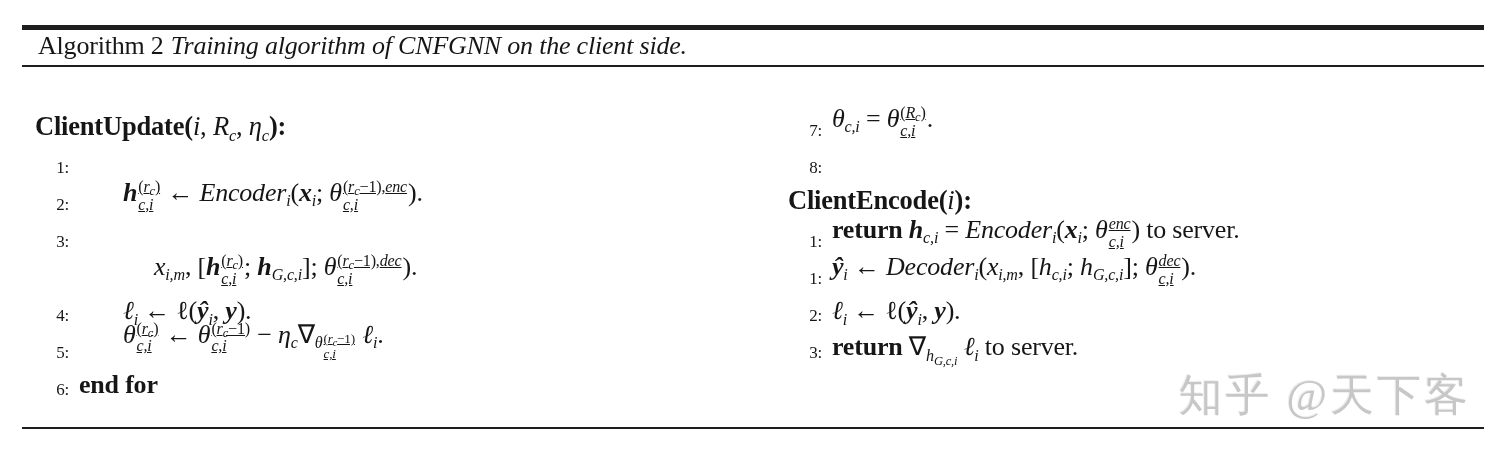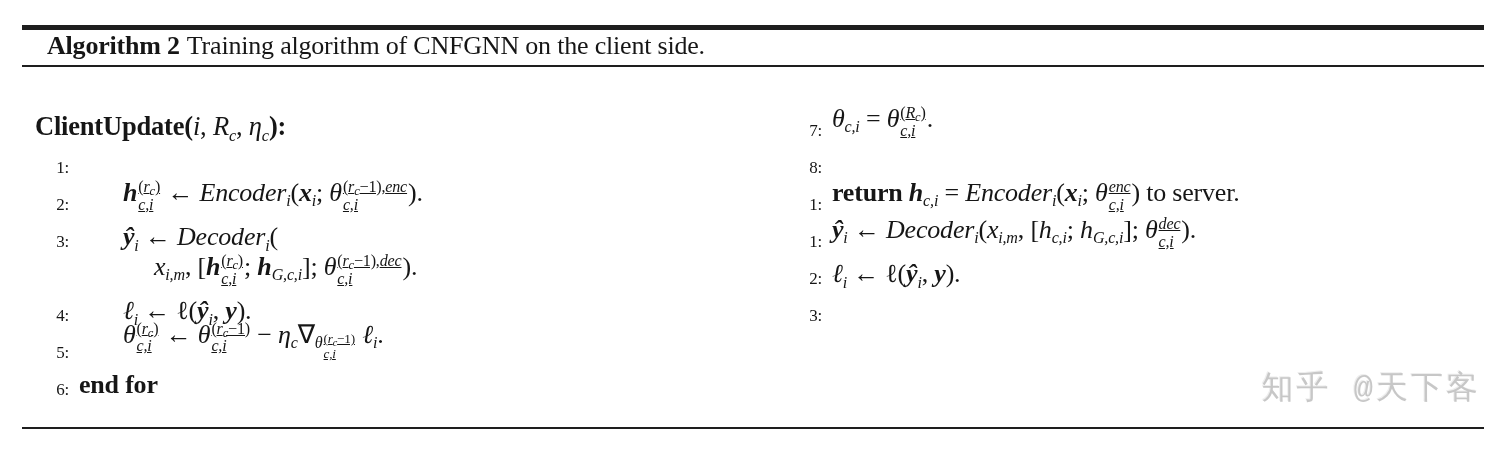--- a/index.html
+++ b/index.html
@@ -10,22 +10,22 @@
   }
   .rule{position:absolute;left:22px;width:1462px;background:#1e1e1e;}
   .rule-top{top:25px;height:5px;}
   .rule-mid{top:65px;height:2px;}
   .rule-bottom{top:427px;height:2px;}
 
   .algo-header{
     position:absolute;left:38px;top:33px;font-size:26px;line-height:1;
     white-space:nowrap;letter-spacing:-0.2px;
   }
-  .algo-header .lbl{font-weight:700;margin-left:9px;}
-  .algo-header .ttl{margin-left:7px;}
+  .algo-header .lbl{font-weight:400;}
+  .algo-header .ttl{margin-left:7px;font-style:italic;}
 
   .col{position:absolute;top:102px;}
   .col-left{left:35px;width:730px;}
   .col-right{left:788px;width:715px;}
 
   .line{
     display:flex;align-items:flex-end;height:37px;
     font-size:26px;white-space:nowrap;letter-spacing:-0.2px;line-height:1;
   }
   .line .num{
@@ -45,23 +45,23 @@
     display:inline-block;text-align:left;font-size:0.62em;
     line-height:1.08;vertical-align:-0.55em;margin-left:1px;margin-right:1px;
   }
   .stk .t,.stk .m{display:block;text-decoration:underline;}
   .stk sub{font-size:0.78em;vertical-align:-0.25em;}
 
   .nsub{font-size:0.6em;vertical-align:-0.65em;line-height:0;}
   .nsub .stk{font-size:0.82em;vertical-align:-0.75em;}
 
   .watermark{
-    position:absolute;right:26px;top:374px;
-    font-size:32px;line-height:1;color:#c7c7c7;letter-spacing:3px;
-    font-family:Liberation Mono, monospace;
+    position:absolute;right:36px;top:374px;
+    font-size:44px;line-height:1;color:#c7c7c7;letter-spacing:3px;
+    font-family:Liberation Serif, serif;
     text-shadow:-1px -1px 0 #eeeeee;
     white-space:nowrap;
   }
 </style>
 </head>
 <body>
 
 <div class="rule rule-top"></div>
 
 <div class="algo-header">
@@ -76,21 +76,20 @@
   </div>
   <div class="line ind1">
     <span class="num">1:</span>
   </div>
   <div class="line ind2">
     <span class="num">2:</span>
     <span class="math"><i class="b">h</i><span class="stk"><span class="t">(<i>r</i><sub><i>c</i></sub>)</span><span class="m"><i>c,i</i></span></span> ← <i>Encoder</i><sub><i>i</i></sub>(<i class="b">x</i><sub><i>i</i></sub>; <i>θ</i><span class="stk"><span class="t">(<i>r</i><sub><i>c</i></sub>−1),<i>enc</i></span><span class="m"><i>c,i</i></span></span>).</span>
   </div>
   <div class="line ind2">
     <span class="num">3:</span>
-    <span class="math"><i class="b">ŷ</i><sub><i>i</i></sub> ← <i>Decoder</i><sub><i>i</i></sub>(</span>
   </div>
   <div class="line cont">
     <span class="num"></span>
     <span class="math"><i>x</i><sub><i>i,m</i></sub>, [<i class="b">h</i><span class="stk"><span class="t">(<i>r</i><sub><i>c</i></sub>)</span><span class="m"><i>c,i</i></span></span>; <i class="b">h</i><sub><i>G,c,i</i></sub>]; <i>θ</i><span class="stk"><span class="t">(<i>r</i><sub><i>c</i></sub>−1),<i>dec</i></span><span class="m"><i>c,i</i></span></span>).</span>
   </div>
   <div class="line ind2">
     <span class="num">4:</span>
     <span class="math"><i>ℓ</i><sub><i>i</i></sub> ← ℓ(<i class="b">ŷ</i><sub><i>i</i></sub>, <i class="b">y</i>).</span>
   </div>
   <div class="line ind2">
@@ -104,32 +103,36 @@
 </div>
 
 <div class="col col-right">
   <div class="line ind1">
     <span class="num">7:</span>
     <span class="math"><i>θ</i><sub><i>c,i</i></sub> = <i>θ</i><span class="stk"><span class="t">(<i>R</i><sub><i>c</i></sub>)</span><span class="m"><i>c,i</i></span></span>.</span>
   </div>
   <div class="line ind1">
     <span class="num">8:</span>
   </div>
+  <div class="line heading">
+    <span class="math"><b>ClientEncode(</b><i>i</i><b>):</b></span>
+  </div>
   <div class="line ind1">
     <span class="num">1:</span>
     <span class="math"><b>return</b> <i class="b">h</i><sub><i>c,i</i></sub> = <i>Encoder</i><sub><i>i</i></sub>(<i class="b">x</i><sub><i>i</i></sub>; <i>θ</i><span class="stk"><span class="t"><i>enc</i></span><span class="m"><i>c,i</i></span></span>) to server.</span>
   </div>
   <div class="line ind1">
     <span class="num">1:</span>
     <span class="math"><i class="b">ŷ</i><sub><i>i</i></sub> ← <i>Decoder</i><sub><i>i</i></sub>(<i>x</i><sub><i>i,m</i></sub>, [<i>h</i><sub><i>c,i</i></sub>; <i>h</i><sub><i>G,c,i</i></sub>]; <i>θ</i><span class="stk"><span class="t"><i>dec</i></span><span class="m"><i>c,i</i></span></span>).</span>
   </div>
   <div class="line ind1">
     <span class="num">2:</span>
     <span class="math"><i>ℓ</i><sub><i>i</i></sub> ← ℓ(<i class="b">ŷ</i><sub><i>i</i></sub>, <i class="b">y</i>).</span>
   </div>
   <div class="line ind1">
     <span class="num">3:</span>
+    <span class="math"><b>return</b> ∇<sub class="nsub"><i>h</i><sub><i>G,c,i</i></sub></sub> <i>ℓ</i><sub><i>i</i></sub> to server.</span>
   </div>
 </div>
 
 <div class="watermark">知乎 @天下客</div>
 
 <div class="rule rule-bottom"></div>
 
 </body></html>

